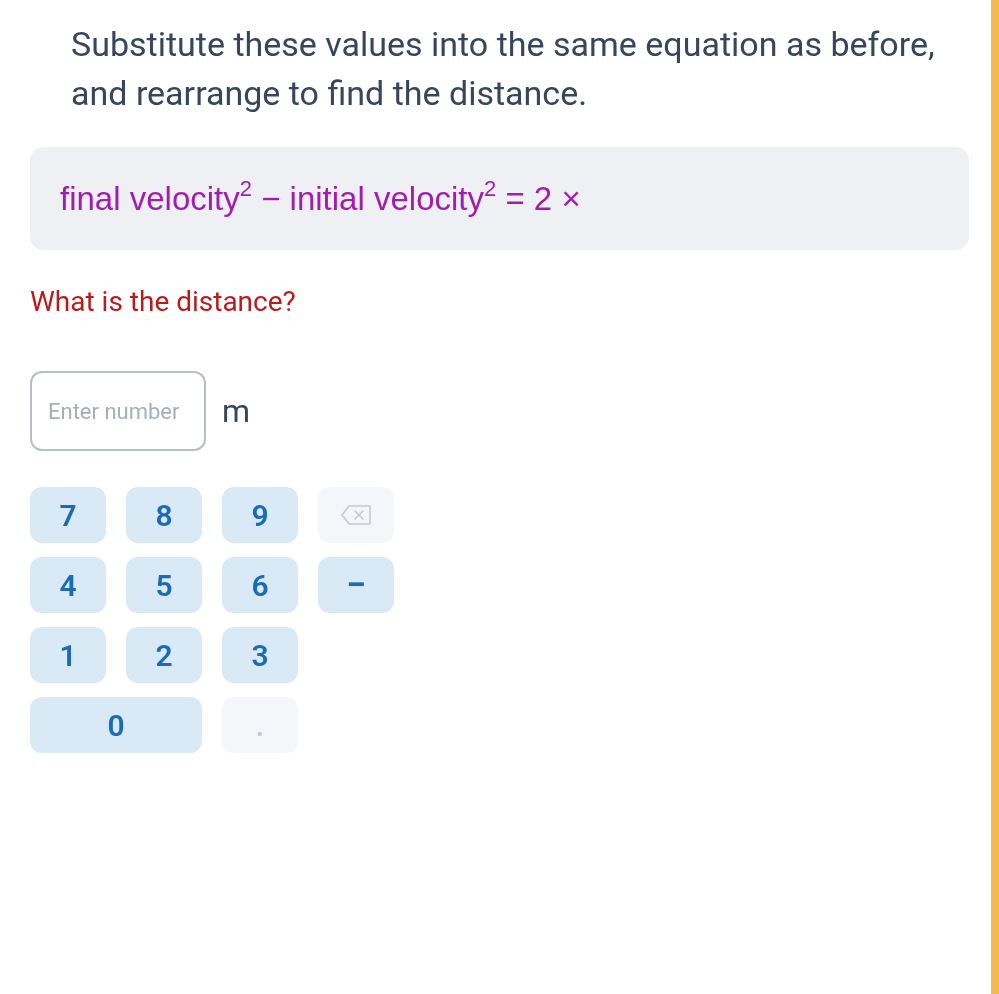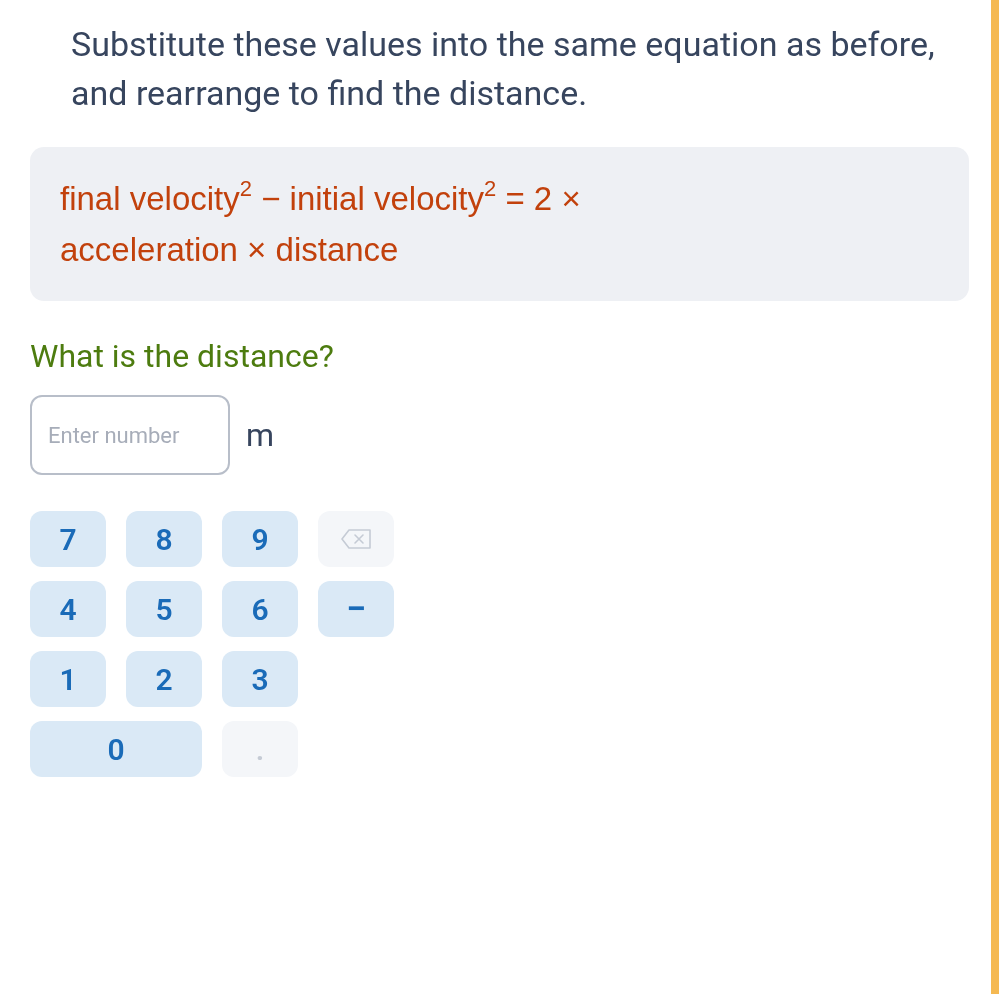--- a/index.html
+++ b/index.html
@@ -33,43 +33,43 @@
     }
     .equation-box {
       background: #eef0f4;
       border-radius: 14px;
       padding: 26px 30px;
       margin-bottom: 32px;
     }
     .equation-text {
       font-size: 33px;
       line-height: 1.55;
-      color: #c2410c;
+      color: #a21caf;
       font-family: -apple-system, BlinkMacSystemFont, 'Segoe UI', Helvetica, Arial, sans-serif;
     }
     .equation-text sup {
       font-size: 22px;
       vertical-align: super;
       position: relative;
       top: -2px;
     }
     .question-text {
-      font-size: 32px;
+      font-size: 28px;
       line-height: 1.45;
-      color: #4d7c0f;
-      margin-bottom: 16px;
+      color: #b91c1c;
+      margin-bottom: 49px;
     }
     .input-row {
       display: flex;
       align-items: center;
       gap: 16px;
       margin-bottom: 36px;
     }
     .number-input {
-      width: 200px;
+      width: 176px;
       height: 80px;
       border: 2px solid #b8bec9;
       border-radius: 12px;
       font-size: 22px;
       padding: 0 16px;
       color: #37455e;
       outline: none;
       font-family: inherit;
     }
     .number-input::placeholder {
@@ -132,21 +132,20 @@
 <body>
 
 <div class="right-border"></div>
 
 <div class="instruction-text">Substitute these values into the same equation as before, and rearrange to find the distance.</div>
 
 <div class="equation-box">
   <div class="equation-text">
     <span>final velocity</span><sup>2</sup><span> − initial velocity</span><sup>2</sup><span> = 2 ×</span>
     <br>
-    <span>acceleration × distance</span>
   </div>
 </div>
 
 <div class="question-text">
   <span>What is the distance?</span><br>
 </div>
 
 <div class="input-row">
   <input type="text" class="number-input" placeholder="Enter number" style="">
   <span class="unit-label">m</span>

